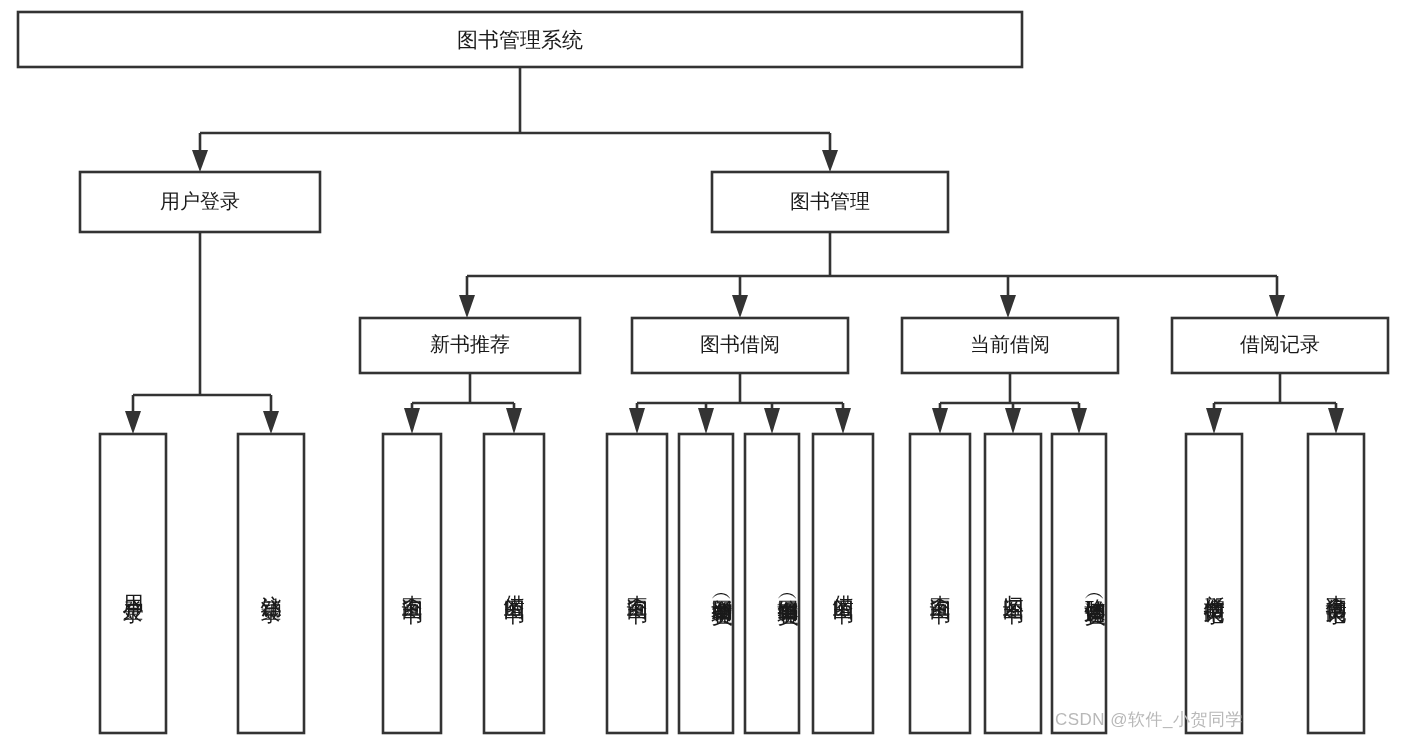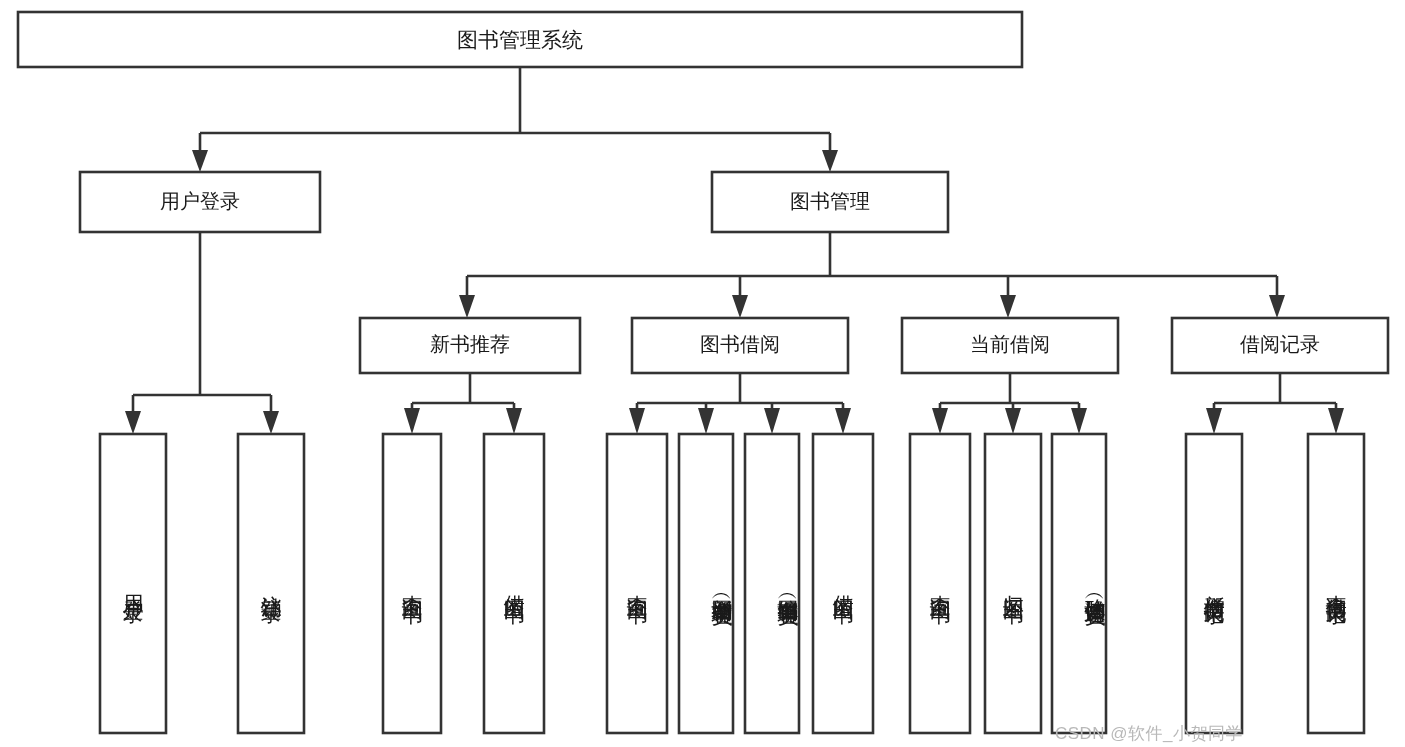--- a/index.html
+++ b/index.html
@@ -69,21 +69,21 @@
     display: flex;
     align-items: center;
     justify-content: center;
     text-align: center;
     white-space: nowrap;
     pointer-events: none;
   }
   .watermark {
     position: absolute;
     right: 8px;
-    bottom: 2px;
+    bottom: 16px;
     font-family: "Liberation Sans", "DejaVu Sans", sans-serif;
     font-size: 17px;
     color: #b8b8b8;
     letter-spacing: 0.5px;
     white-space: nowrap;
     pointer-events: none;
   }
 </style>
 </head>
 <body>

